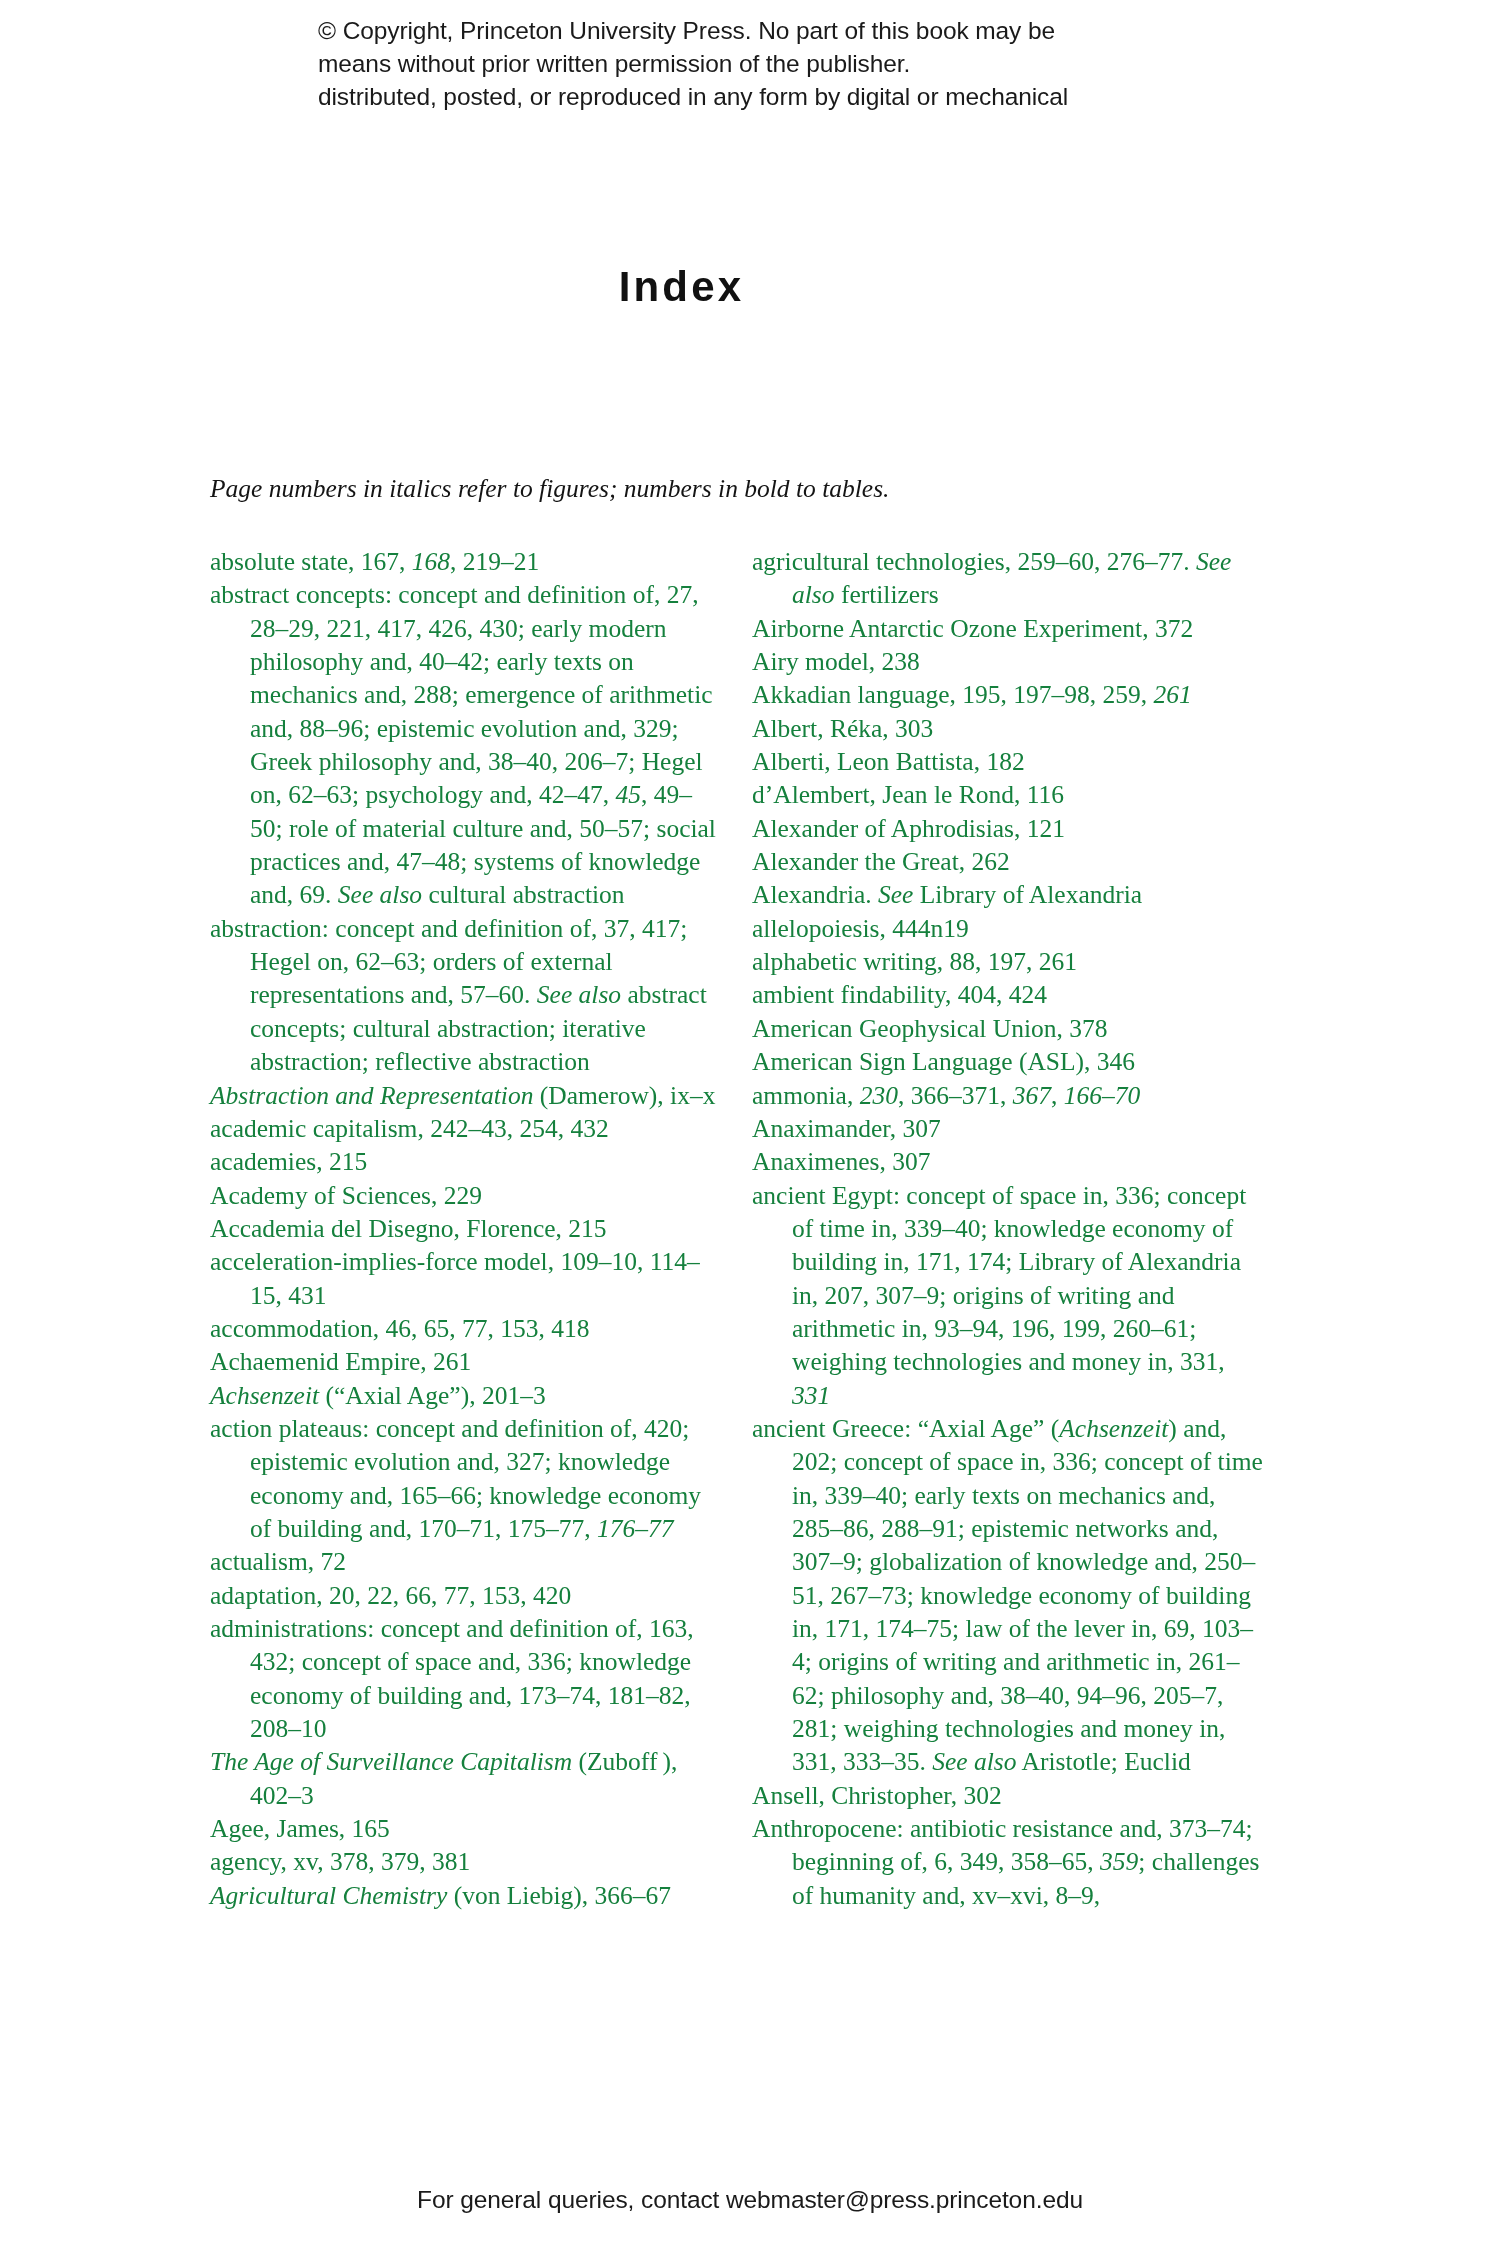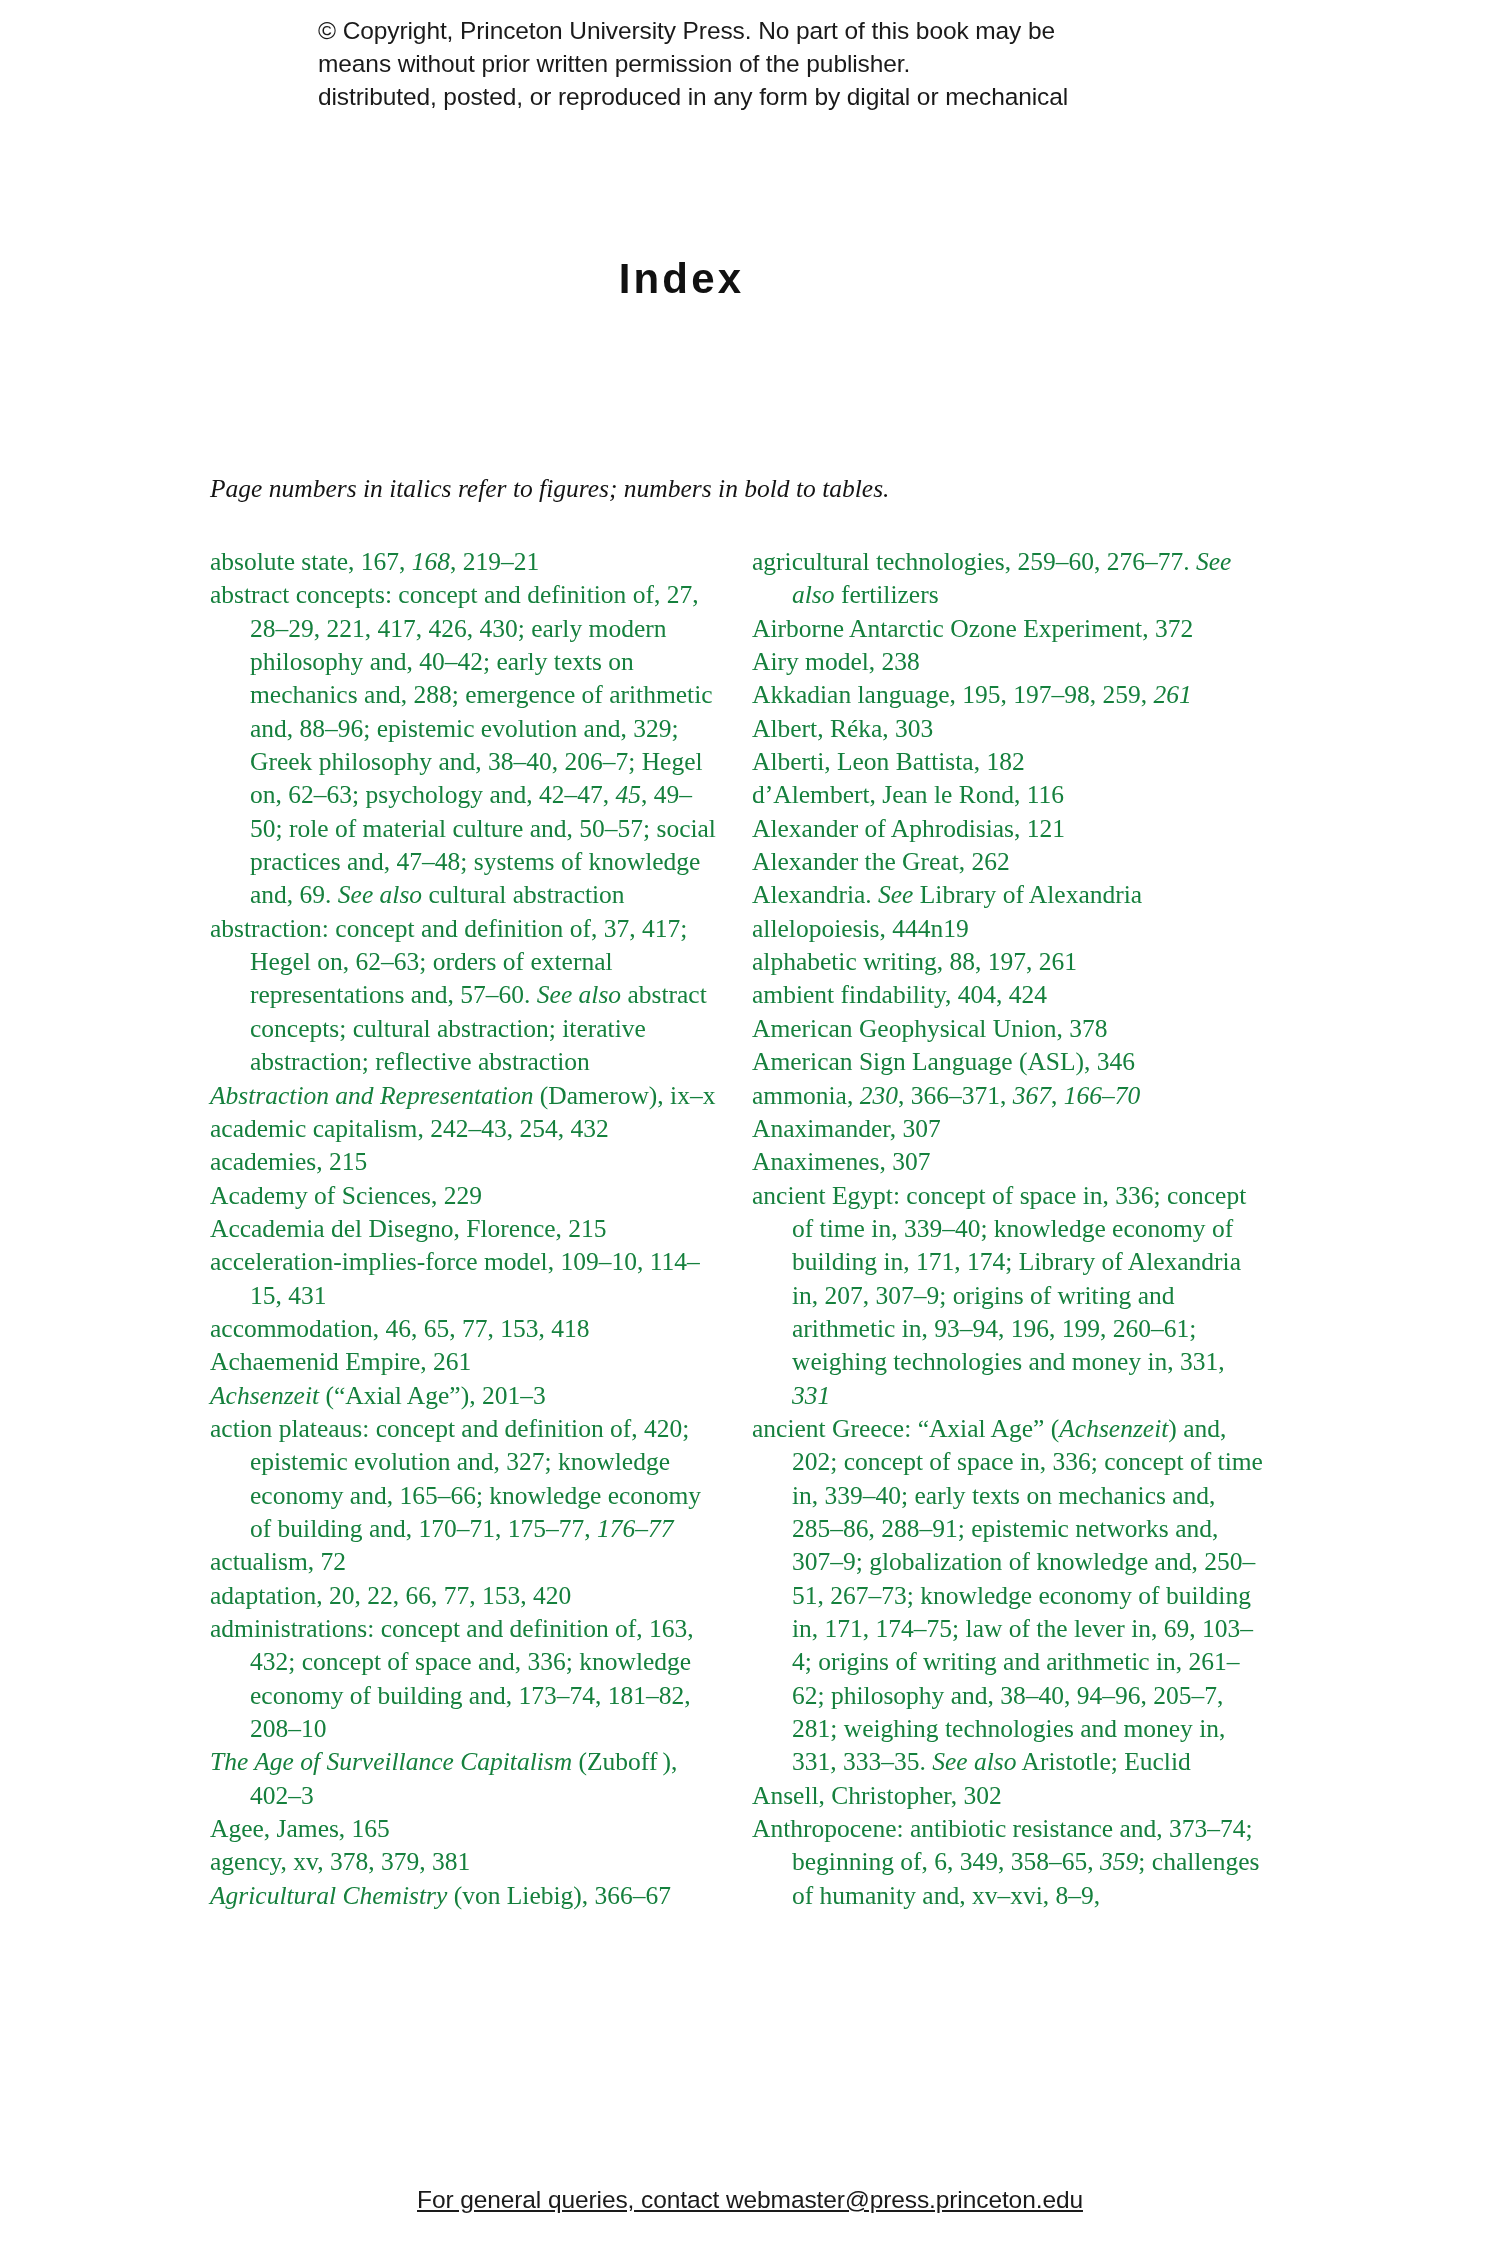--- a/index.html
+++ b/index.html
@@ -23,21 +23,21 @@
     font-size: 24.5px;
     line-height: 33px;
     color: #1a1a1a;
     letter-spacing: -0.1px;
   }
   .copyright-notice div { white-space: nowrap; }
 
   .index-title {
     position: absolute;
     left: 0;
-    top: 227px;
+    top: 235px;
     width: 1363px;
     text-align: center;
     font-family: "Liberation Sans", sans-serif;
     font-weight: bold;
     font-size: 42px;
     letter-spacing: 3.2px;
     color: #111111;
   }
 
   .index-note {
@@ -77,21 +77,20 @@
   .footer-notice {
     position: absolute;
     left: 0;
     top: 2186px;
     width: 1500px;
     text-align: center;
     font-family: "Liberation Sans", sans-serif;
     font-size: 24.5px;
     color: #1a1a1a;
     letter-spacing: -0.1px;
-    text-decoration: underline;
   }
 </style>
 </head>
 <body>
 
 <div class="page">
 
   <div class="copyright-notice">
     <div>© Copyright, Princeton University Press. No part of this book may be</div>
     <div>means without prior written permission of the publisher.</div>

